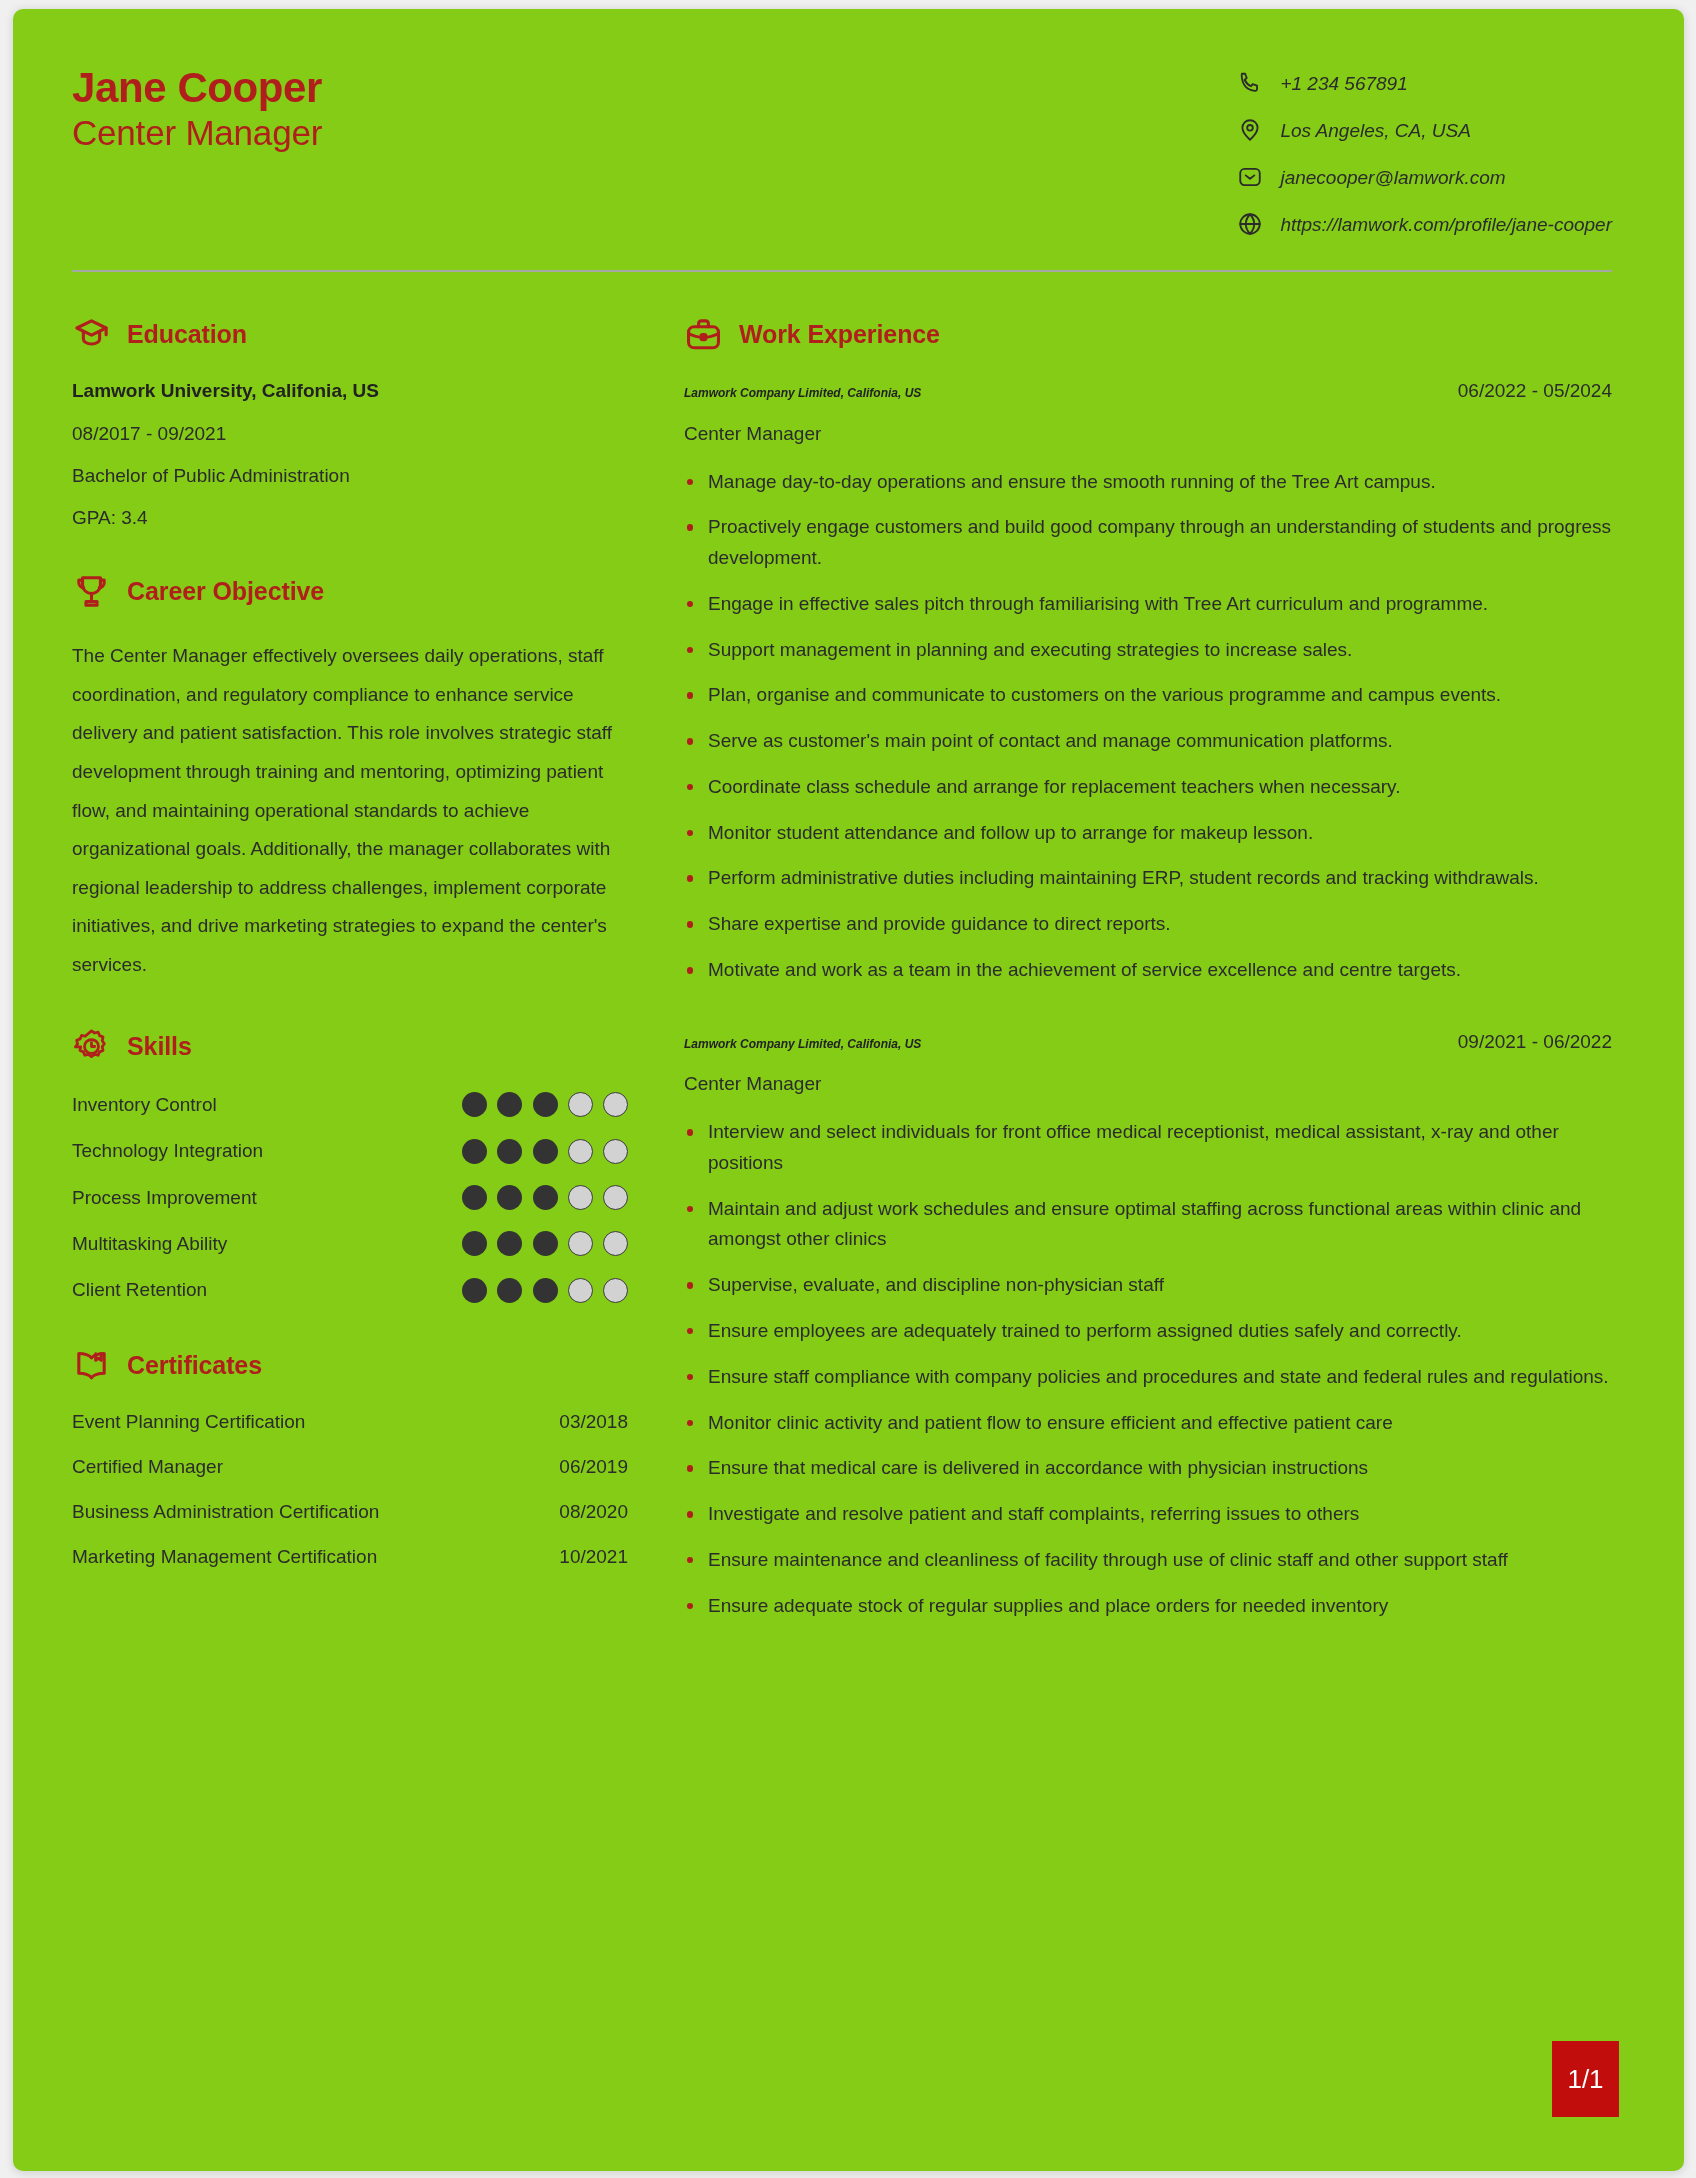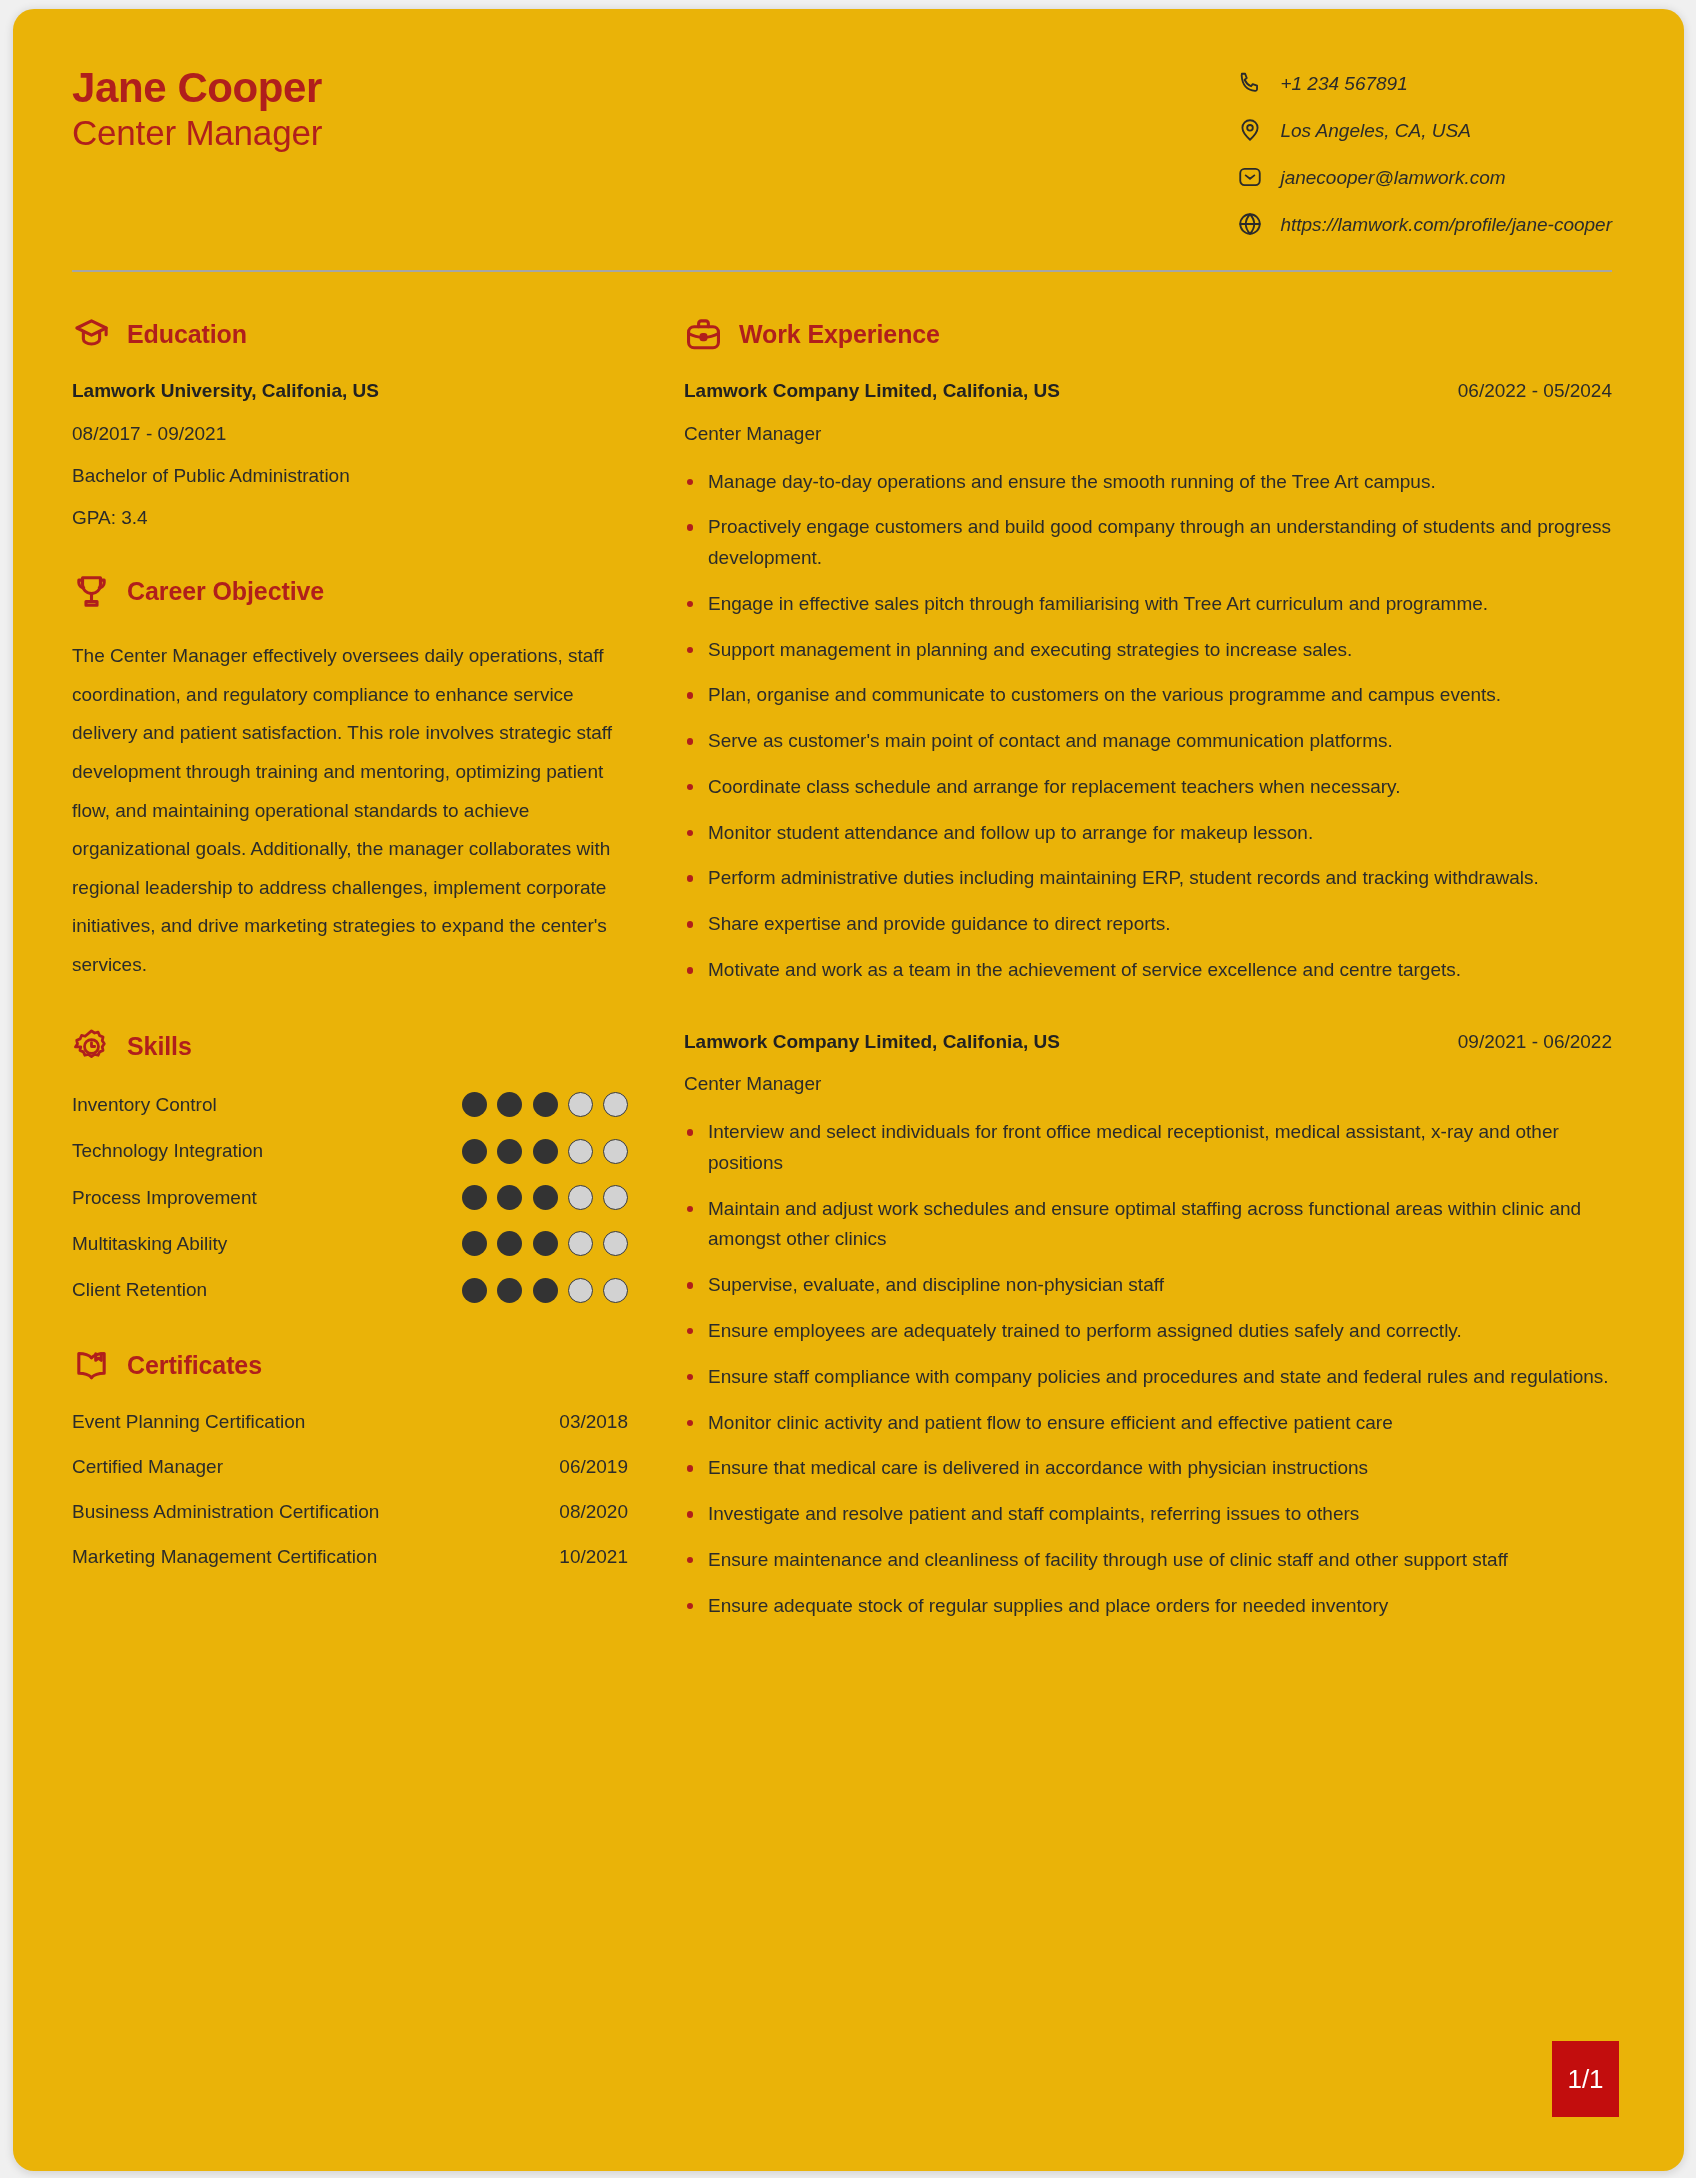--- a/index.html
+++ b/index.html
@@ -8,22 +8,22 @@
     width: 1697px;
     height: 2179px;
     background: #f0f0f0;
     font-family: "Liberation Sans", sans-serif;
   }
 
   .page-shadow {
     position: absolute;
     left: 13px; top: 9.3px;
     width: 1671px; height: 2162px;
-    background: #eab308;
-    border-radius: 21px;
+    background: #84cc16;
+    border-radius: 10px;
     box-shadow: 0 1.9px 9.3px rgba(0,0,0,0.14);
     overflow: hidden;
   }
 
   
   .header {
     display: flex;
     align-items: flex-start;
     padding: 45px 72px 0 59px;
   }
@@ -164,24 +164,25 @@
   }
 
   
   .job { margin-bottom: 5.6px; }
   .job-head {
     display: flex;
     align-items: baseline;
     margin-bottom: 20.4px;
   }
   .job-org {
-    font-size: 19px;
+    font-size: 12px;
     font-weight: bold;
     color: #222;
     flex: 1 1 auto;
+    font-style: italic;
   }
   .job-date {
     font-size: 19px;
     color: #2b2b2b;
     white-space: nowrap;
     flex: 0 0 auto;
   }
   .job-title {
     font-size: 19px;
     color: #2b2b2b;

